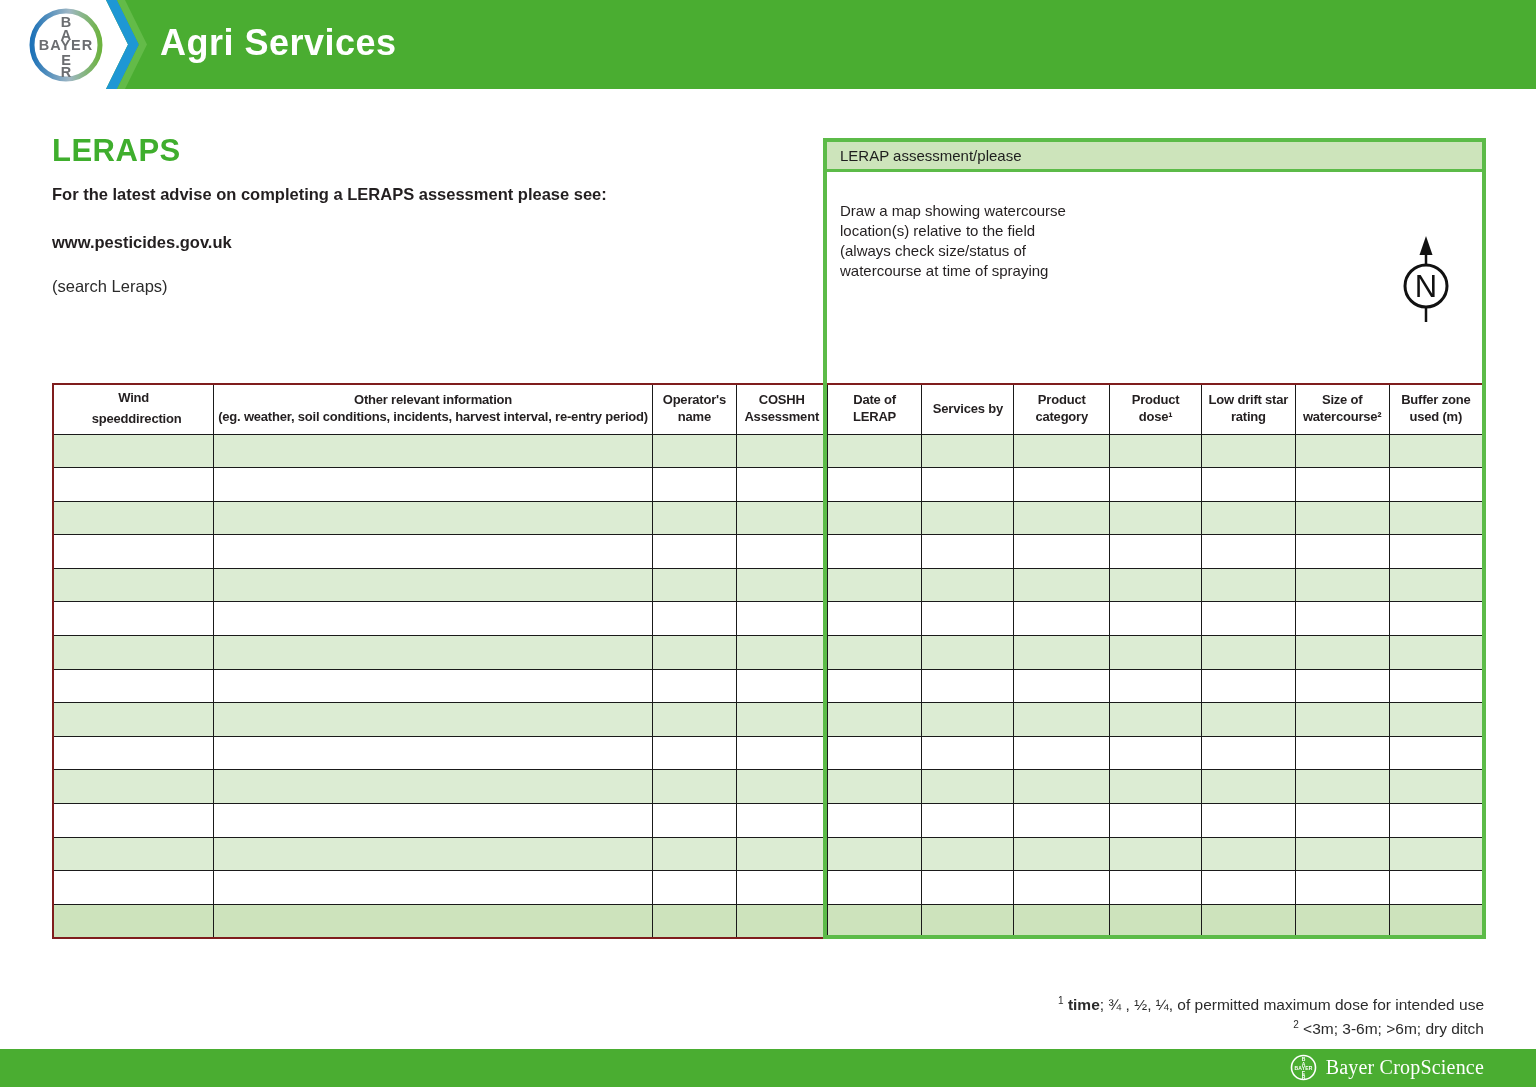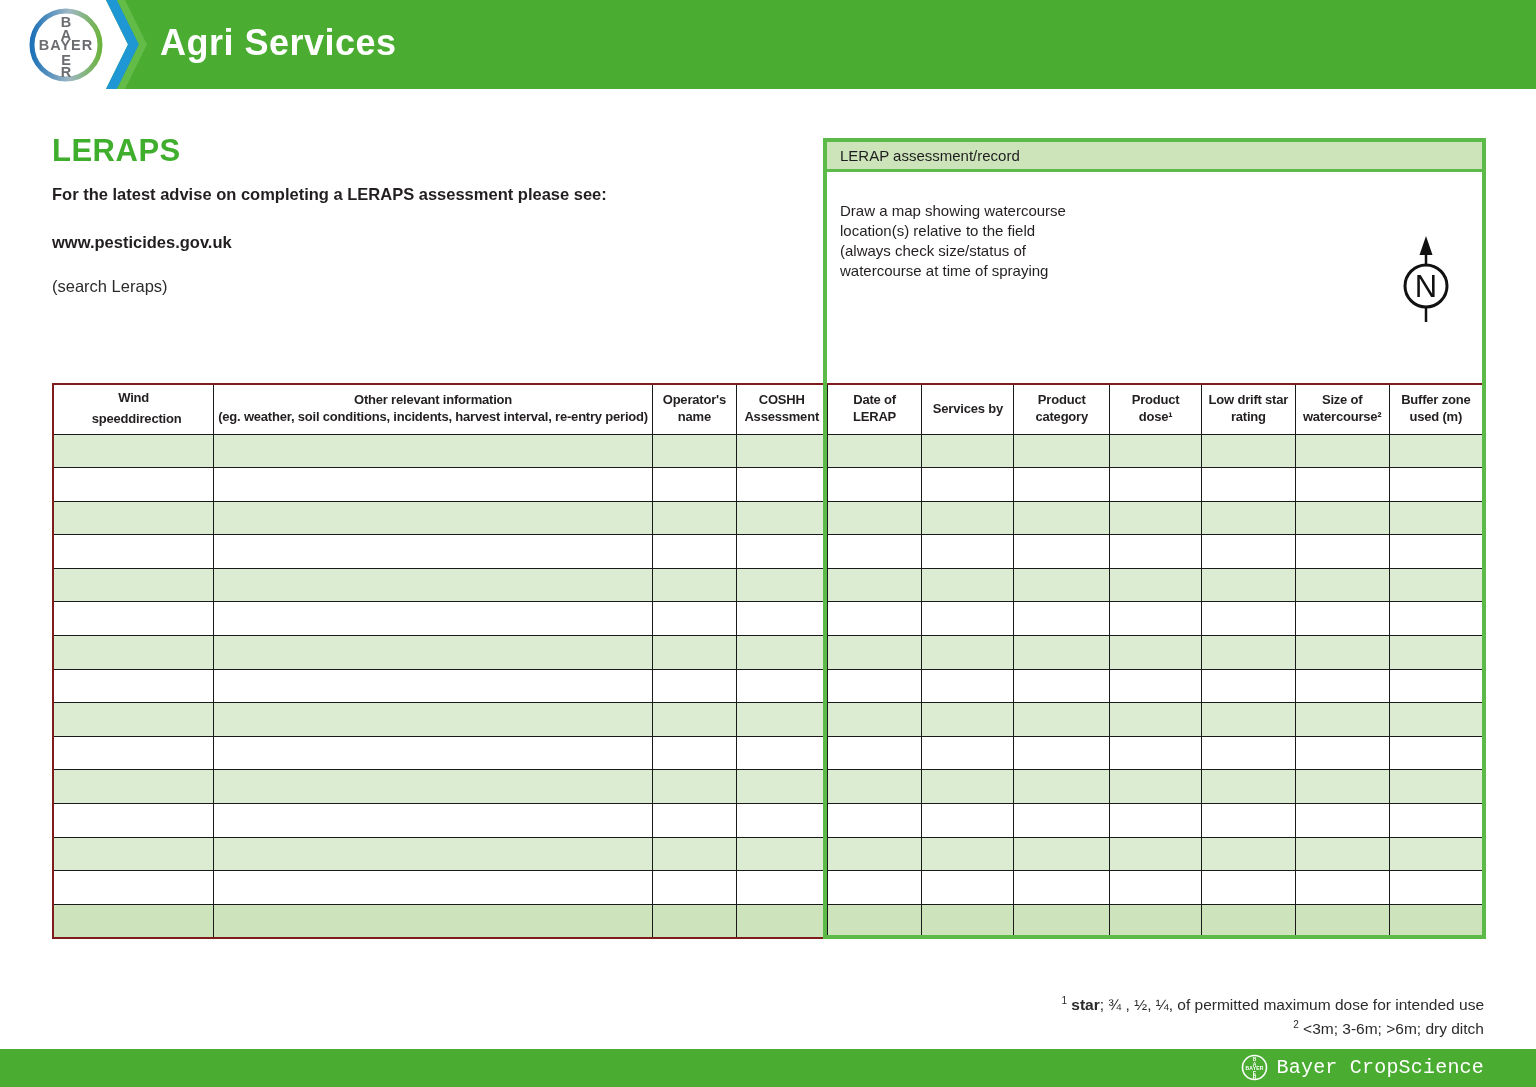--- a/index.html
+++ b/index.html
@@ -43,21 +43,21 @@
                             white-space:pre-line; color:#231f20; }
   .compass { position:absolute; right:28px; top:92px; }
 
   
   .footnotes { position:absolute; right:52px; top:991px; text-align:right; font-size:15.5px; line-height:19.5px; color:#2b2b2b; }
   .footnotes sup { font-size:10px; }
 
   
   .bottombar { position:absolute; left:0; bottom:0; width:1536px; height:38px; background:#4aad31; }
   .bottombar-content { position:absolute; right:52px; top:5px; display:flex; align-items:center; gap:9px; }
-  .footer-brand { color:#ffffff; font-size:20px; font-family:Liberation Mono, monospace; letter-spacing:0.2px; }
+  .footer-brand { color:#ffffff; font-size:20px; font-family:Liberation Serif, serif; letter-spacing:0.2px; }
 </style>
 </head>
 <body>
 
 <div class="page">
 
   <div class="topbar">
     <svg class="topbar-chev" width="160" height="89" viewBox="0 0 160 89">
       <polygon points="0,0 106,0 128,44.5 106,89 0,89" fill="#ffffff"></polygon>
       <polygon points="106,0 117,0 139,44.5 117,89 106,89 128,44.5" fill="#1e97d4"></polygon>
@@ -319,35 +319,35 @@
           <td></td>
           <td></td>
           <td></td>
           <td></td>
           <td></td>
         </tr>
       </tbody>
     </table>
 
   <div class="lerap-box">
-    <div class="lerap-box-header">LERAP assessment/record</div>
+    <div class="lerap-box-header">LERAP assessment/please</div>
     <div class="lerap-box-instructions">Draw a map showing watercourse
 location(s) relative to the field
 (always check size/status of
 watercourse at time of spraying</div>
     <svg class="compass" width="56" height="92" viewBox="0 0 56 92">
       <line x1="28" y1="16" x2="28" y2="88" stroke="#111111" stroke-width="2.5"></line>
       <polygon points="28,2 21.5,21 34.5,21" fill="#111111"></polygon>
       <circle cx="28" cy="52" r="21" fill="#ffffff" stroke="#111111" stroke-width="3"></circle>
       <text x="28" y="63" text-anchor="middle" font-family="Liberation Sans, sans-serif" font-size="31" font-weight="500" fill="#111111">N</text>
     </svg>
   </div>
 
   <div class="footnotes">
-    <div><sup>1</sup> <b>star</b><span>; ¾ , ½, ¼, of permitted maximum dose for intended use</span></div>
+    <div><sup>1</sup> <b>time</b><span>; ¾ , ½, ¼, of permitted maximum dose for intended use</span></div>
     <div><sup>2</sup><span> &lt;3m; 3-6m; &gt;6m; dry ditch</span></div>
   </div>
 
   <div class="bottombar">
     <div class="bottombar-content">
       <svg width="27" height="27" viewBox="0 0 27 27">
         <circle cx="13.5" cy="13.5" r="12" fill="none" stroke="#ffffff" stroke-width="1.6"></circle>
         <g fill="#ffffff" font-family="Liberation Sans, sans-serif" font-weight="bold" font-size="5" text-anchor="middle">
           <text x="13.5" y="7">B</text>
           <text x="13.5" y="11.5">A</text>

